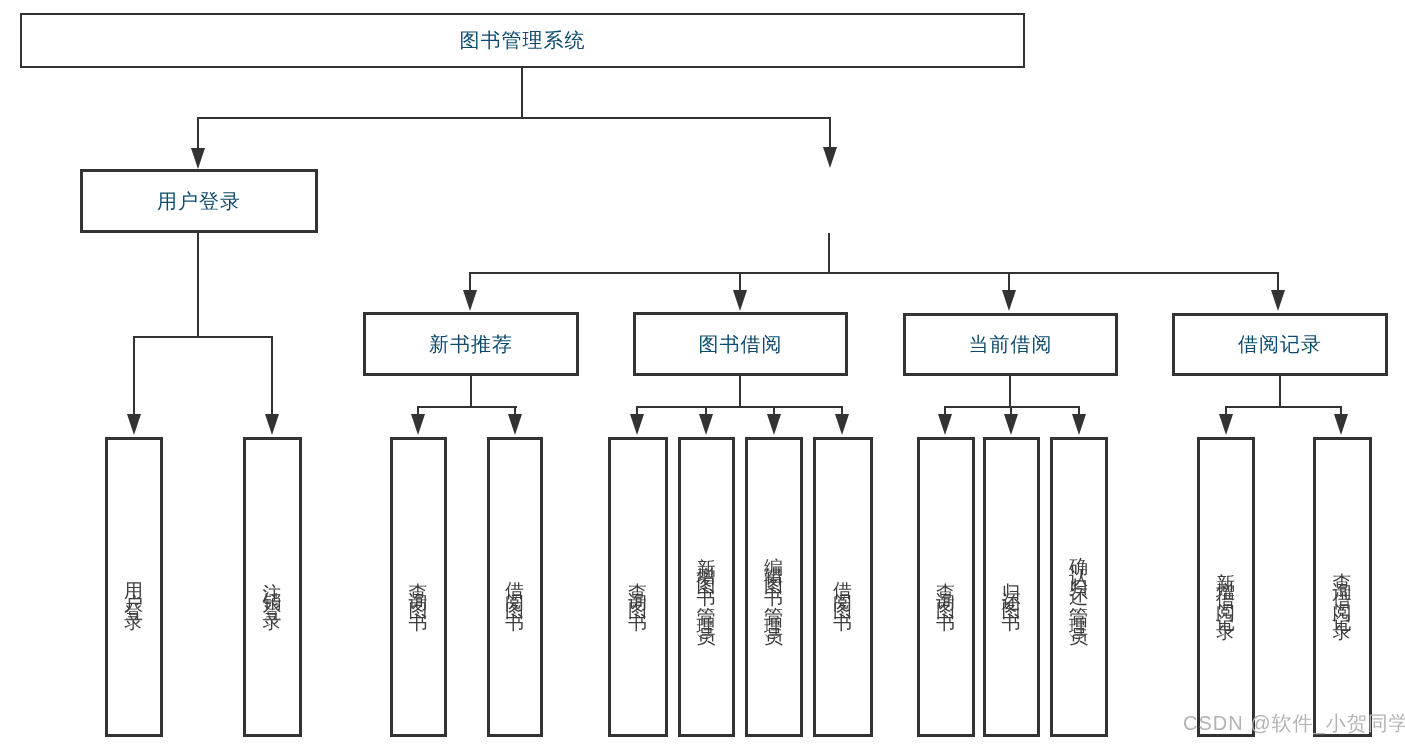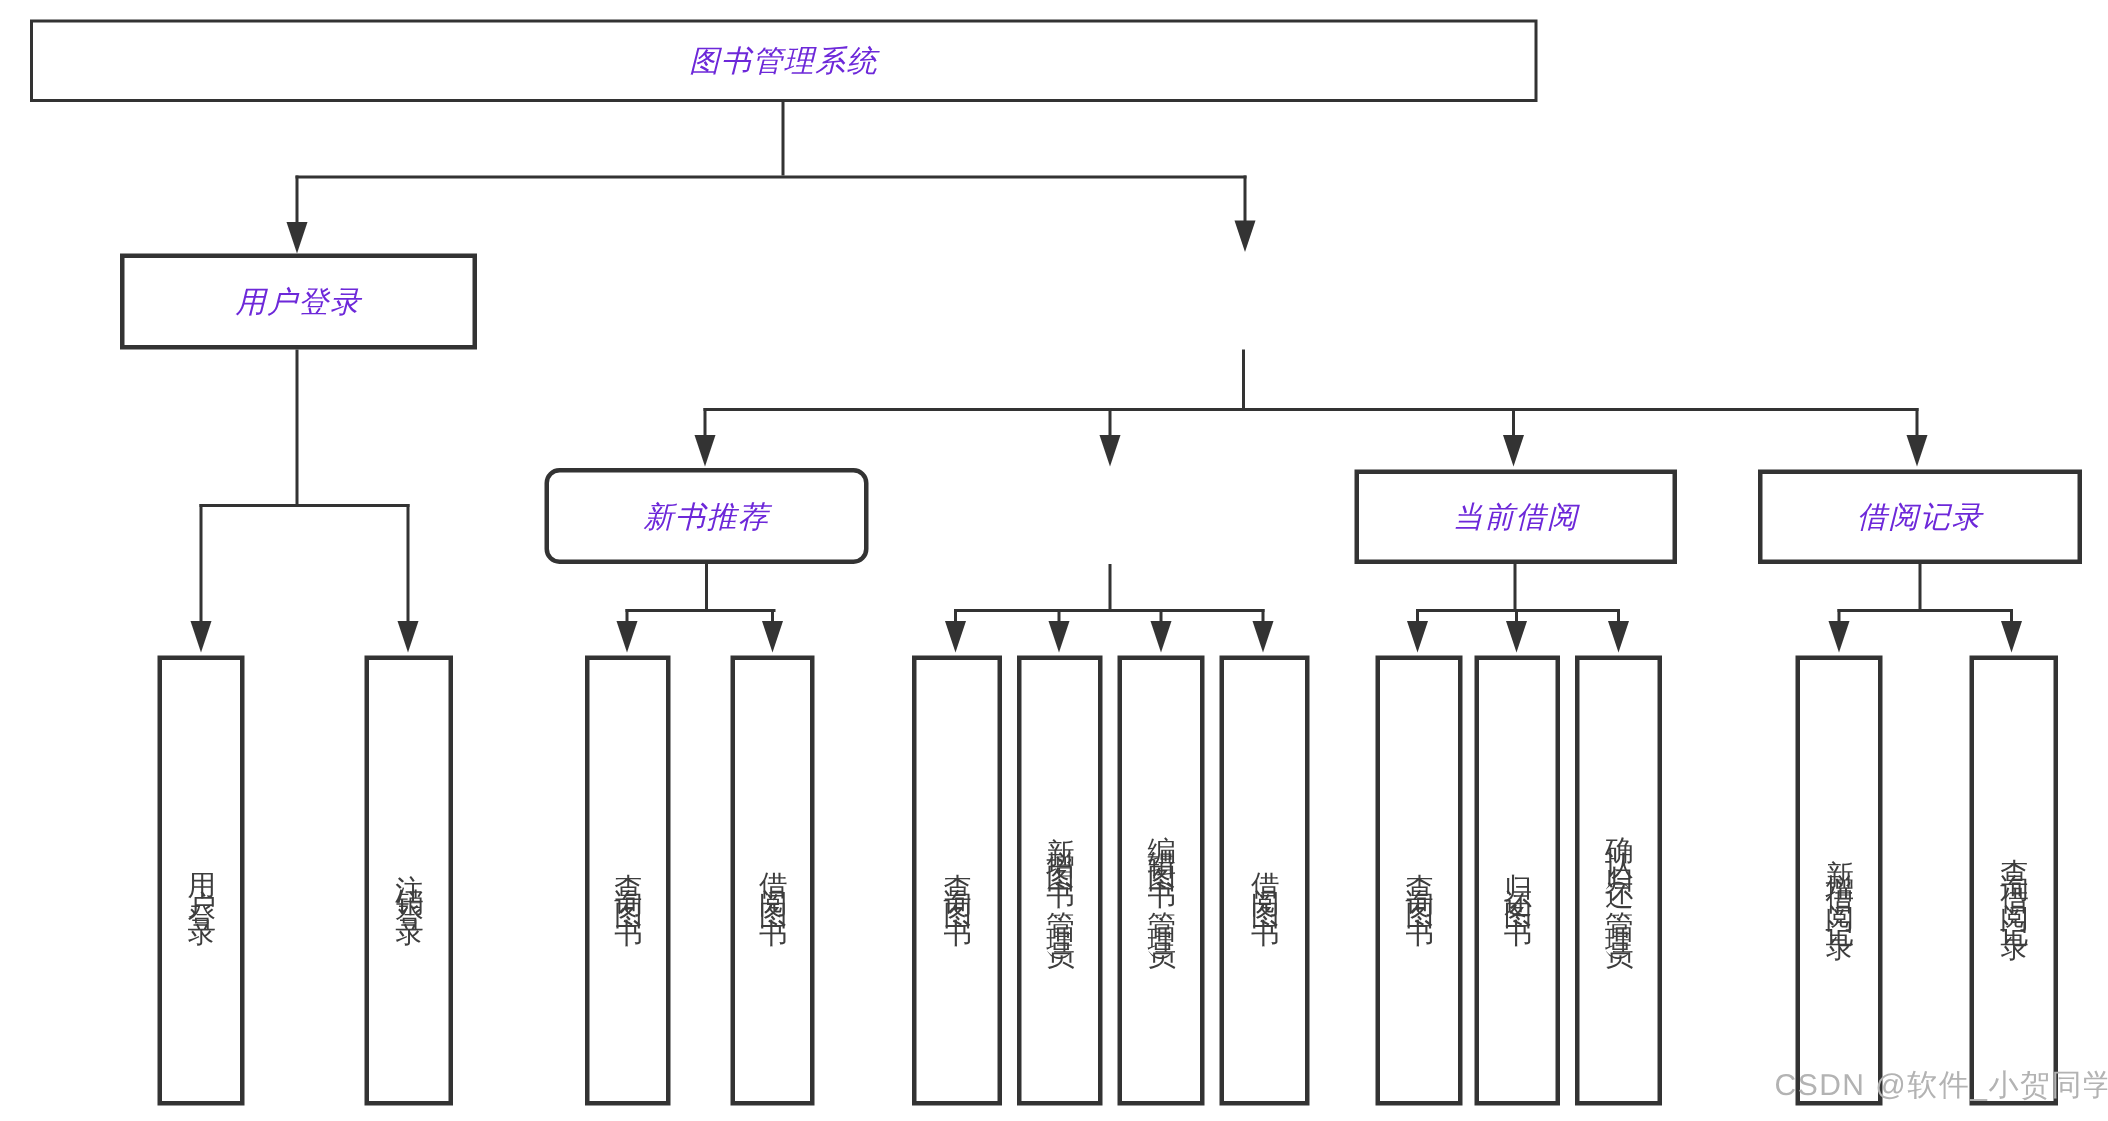--- a/index.html
+++ b/index.html
@@ -11,24 +11,23 @@
     overflow:hidden;
   }
   .box{
     position:absolute;
     box-sizing:border-box;
     border:3px solid #333333;
     background:#ffffff;
     display:flex;
     align-items:center;
     justify-content:center;
-    color:#6d28d9;
+    color:#0c4a6e;
     font-size:20px;
     letter-spacing:1px;
-    font-style:italic;
   }
   .root{border-width:2px;}
   .vbox{
     position:absolute;
     box-sizing:border-box;
     border:3px solid #333333;
     background:#ffffff;
     top:437px;height:300px;
     display:flex;
     align-items:center;
@@ -92,22 +91,25 @@
   <div class="hline" style="left:469px;top:272px;width:810px;"></div>
   <div class="vline" style="left:469px;top:272px;height:21px;"></div>
   <div class="arrow" style="left:463px;top:290px;"></div>
   <div class="vline" style="left:739px;top:272px;height:21px;"></div>
   <div class="arrow" style="left:733px;top:290px;"></div>
   <div class="vline" style="left:1008px;top:272px;height:21px;"></div>
   <div class="arrow" style="left:1002px;top:290px;"></div>
   <div class="vline" style="left:1277px;top:272px;height:21px;"></div>
   <div class="arrow" style="left:1271px;top:290px;"></div>
 
-  <div class="box" style="left:363px;top:312px;width:216px;height:64px;border-radius:10px;">
+  <div class="box" style="left:363px;top:312px;width:216px;height:64px;">
     <span>新书推荐</span>
+  </div>
+  <div class="box" style="left:633px;top:312px;width:215px;height:64px;">
+    <span>图书借阅</span>
   </div>
   <div class="box" style="left:1172px;top:313px;width:216px;height:63px;">
     <span>借阅记录</span>
   </div>
   <div class="box" style="left:903px;top:313px;width:215px;height:63px;">
     <span>当前借阅</span>
   </div>
 
   <div class="vline" style="left:470px;top:376px;height:32px;"></div>
   <div class="hline" style="left:417px;top:406px;width:100px;"></div>

